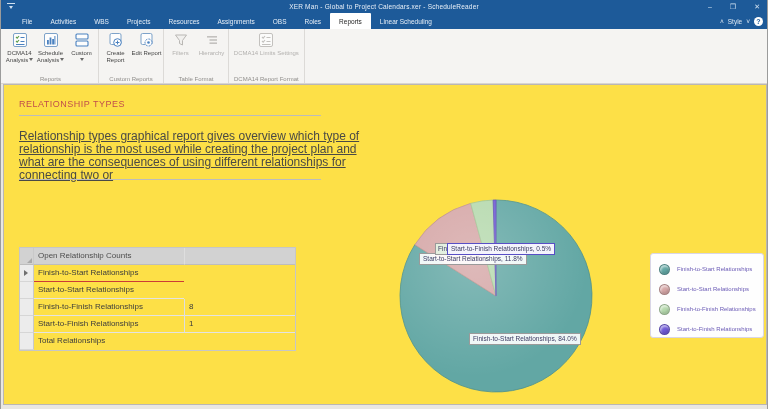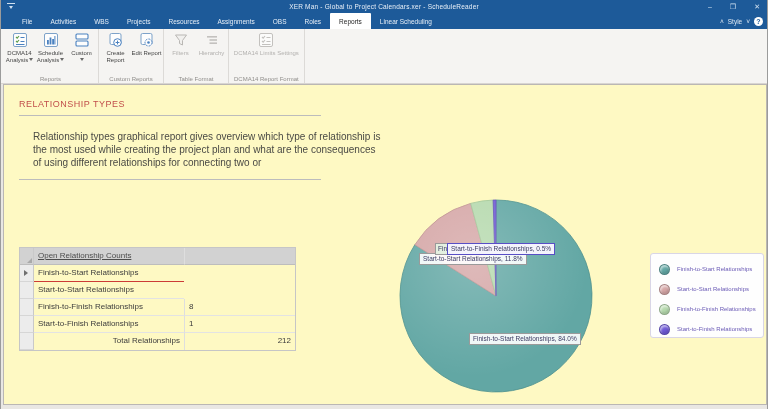--- a/index.html
+++ b/index.html
@@ -30,38 +30,38 @@
   .rbtn { width:31px; display:flex; flex-direction:column; align-items:center; padding-top:2px; cursor:default; }
   .rbtn.wide { width:70px; }
   .rbtn .ricon { width:16px; height:16px; flex:none; }
   .rbtn .rlbl { font-size:6px; line-height:6.5px; text-align:center; color:#454545; margin-top:2px; }
   .rbtn.disabled .rlbl { color:#b3b1af; }
   .caret { display:inline-block; width:0; height:0; border-left:2px solid transparent; border-right:2px solid transparent; border-top:3px solid #6a6a6a; margin-left:1px; vertical-align:middle; }
   .rgroup-label { font-size:6px; color:#908e8b; text-align:center; padding:1px 4px 2px; white-space:nowrap; }
   .ribbon-bottom { position:absolute; left:0; top:83px; width:100%; height:1px; background:#d8d5d2; }
 
   
-  .content { position:absolute; left:2px; top:84px; width:764px; height:321px; background:#fef9c3; border:1px solid #bab7b4; }
+  .content { position:absolute; left:2px; top:84px; width:764px; height:321px; background:#fde047; border:1px solid #bab7b4; }
   .report-heading { position:absolute; left:15px; top:14px; font-size:9px; color:#c14f4c; letter-spacing:.5px; }
   .rule { position:absolute; height:1px; background:#bcbcbc; }
   .rule1 { left:15px; top:30px; width:302px; }
   .rule2 { left:15px; top:94px; width:302px; }
-  .report-desc { position:absolute; left:29px; top:45px; width:350px; font-size:10px; line-height:13px; color:#4a4a45; }
+  .report-desc { position:absolute; left:15px; top:45px; width:350px; font-size:12px; line-height:13px; color:#4a4a45;text-decoration:underline; }
 
   
   .dtable { position:absolute; left:15px; top:162px; width:277px; border:1px solid #c6c6c6; font-size:8px; color:#3c3c3c; }
   .trow { display:flex; height:17px; }
   .tsel { width:14px; flex:none; background:#ececec; border-right:1px solid #c9c9c9; border-bottom:1px solid #d6d6d6; position:relative; }
   .tname { width:150px; flex:none; padding:0 4px; line-height:16px; border-bottom:1px solid #e3e3e3; white-space:nowrap; overflow:hidden; }
   .tval { width:111px; flex:none; padding:0 4px; line-height:16px; border-left:1px solid #dedede; border-bottom:1px solid #e3e3e3; }
-  .thead .tsel,.thead .tname,.thead .tval { background:#d2d2d2; border-bottom:1px solid #bdbdbd; color:#4d4d4d;text-decoration:underline; }
+  .thead .tsel,.thead .tname,.thead .tval { background:#d2d2d2; border-bottom:1px solid #bdbdbd; color:#4d4d4d; }
   .thead .tsel::after { content:""; position:absolute; right:1px; bottom:1px; border-left:5px solid transparent; border-bottom:5px solid #a9a9a9; }
   .trow.selected .tname,.trow.selected .tval { border-bottom:1.5px solid #cc3b36; }
   .row-marker { position:absolute; left:4px; top:5px; width:0; height:0; border-top:3px solid transparent; border-bottom:3px solid transparent; border-left:4px solid #6f6f6f; }
-  .trow:last-child .tname,.trow:last-child .tval { border-bottom:none;text-align:right; }
+  .trow:last-child .tname,.trow:last-child .tval { border-bottom:none; }
 
   
   .pie-svg { position:absolute; left:391px; top:110px; }
   .slice-label { position:absolute; font-size:6.5px; color:#3a3a62; background:rgba(255,255,255,.9); border:1px solid #9a9a9a; padding:1px 3px; white-space:nowrap; line-height:8px; }
   .slice-label.selected { border:1px solid #584ec6; background:#f4f3fc; z-index:3; }
   .slice-label.clipped { width:13px; overflow:hidden; background:#e4f0e0; z-index:2; padding:1px 2px; }
   .lbl-sts { left:415px; top:168px; }
   .lbl-stf { left:443px; top:158px; }
   .lbl-ftf { left:431px; top:158px; }
   .lbl-fts { left:465px; top:248px; }
@@ -236,21 +236,20 @@
         <div class="tval">8</div>
       </div>
       <div class="trow">
         <div class="tsel"></div>
         <div class="tname">Start-to-Finish Relationships</div>
         <div class="tval">1</div>
       </div>
       <div class="trow">
         <div class="tsel"></div>
         <div class="tname">Total Relationships</div>
-        <div class="tval">212</div>
       </div>
     </div>
 
     <svg class="pie-svg" id="pie" width="202" height="202" viewBox="-101 -101 202 202">
       <defs>
         <radialGradient id="shine" cx="38%" cy="32%" r="80%">
           <stop offset="0%" stop-color="#ffffff" stop-opacity="0.22"></stop>
           <stop offset="75%" stop-color="#ffffff" stop-opacity="0"></stop>
         </radialGradient>
       </defs>

